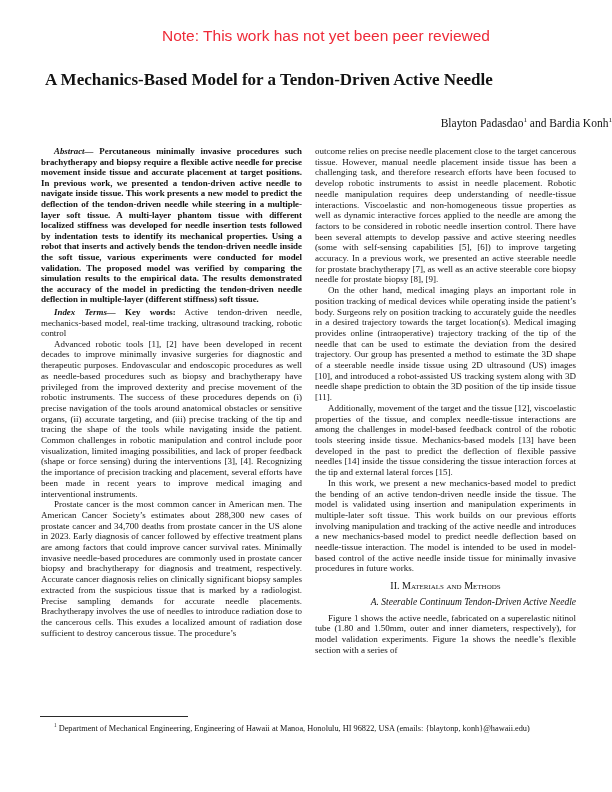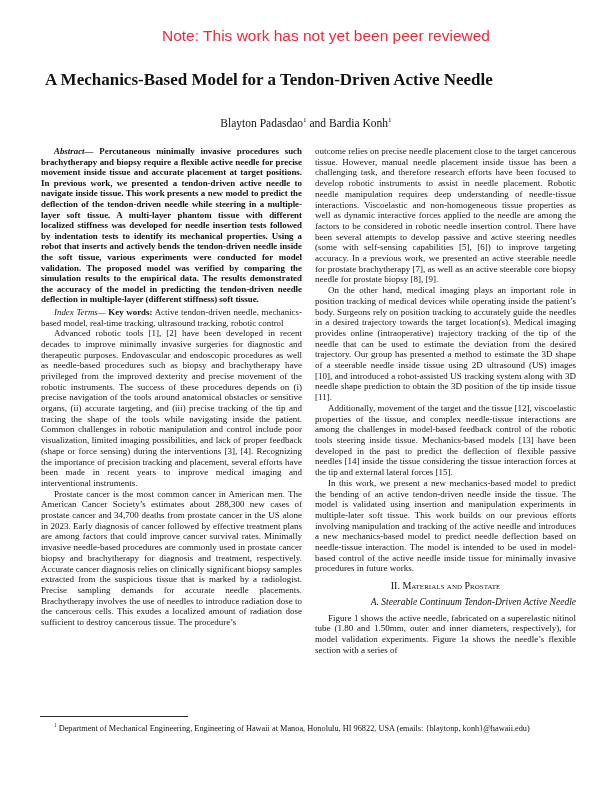--- a/index.html
+++ b/index.html
@@ -10,38 +10,38 @@
   }
   .note{
     position:absolute;top:27px;left:0;right:0;text-align:center;
     font-family:"Liberation Sans", sans-serif;font-size:15.5px;color:#ee2b38;padding-left:40px;
   }
   .title{
     position:absolute;top:69px;left:45px;right:45px;
     font-weight:bold;font-size:17px;line-height:21.5px;
   }
   .authors{
-    position:absolute;top:117px;left:0;right:0;text-align:center;
+    position:absolute;top:117px;left:0;right:0;text-align:right;
     font-size:11.5px;
   }
   sup{font-size:62%;line-height:0;vertical-align:super;}
   .columns{
     position:absolute;top:146px;left:41px;width:535px;
     display:flex;gap:13px;
   }
   .col{
     width:261px;text-align:justify;
     font-size:9px;line-height:10.7px;
   }
   .col p{margin:0;text-indent:13px;}
   .col p.noindent{text-indent:0;}
   .abstract{font-weight:bold;font-size:8.9px;line-height:10.6px;}
   .abstract .lbl{font-style:italic;}
   .idx{font-size:8.9px;line-height:10.6px;margin-top:2px !important;}
-  .idx .lbl{font-weight:normal;font-style:italic;}
+  .idx .lbl{font-weight:bold;font-style:italic;}
   .idx .kw{font-weight:bold;}
   .sec-heading{
     text-align:center;font-variant:small-caps;font-size:10px;
     margin:7px 0 5px !important;text-indent:0 !important;
   }
   .subsec-heading{
     text-align:right;font-style:italic;font-size:9.5px;
     margin:1px 0 5px !important;text-indent:0 !important;
   }
   .footnote-rule{
@@ -71,21 +71,21 @@
     <p class="idx noindent" style="text-indent:13px"><span class="lbl">Index Terms—</span><span class="kw"> Key words:</span><span> Active tendon-driven needle, mechanics-based model, real-time tracking, ultrasound tracking, robotic control</span></p>
     <p>Advanced robotic tools [1], [2] have been developed in recent decades to improve minimally invasive surgeries for diagnostic and therapeutic purposes. Endovascular and endoscopic procedures as well as needle-based procedures such as biopsy and brachytherapy have privileged from the improved dexterity and precise movement of the robotic instruments.  The success of these procedures depends on (i) precise navigation of the tools around anatomical obstacles or sensitive organs, (ii) accurate targeting, and (iii) precise tracking of the tip and tracing the shape of the tools while navigating inside the patient. Common challenges in robotic manipulation and control include poor visualization, limited imaging possibilities, and lack of proper feedback (shape or force sensing) during the interventions [3], [4]. Recognizing the importance of precision tracking and placement, several efforts have been made in recent years to improve medical imaging and interventional instruments.</p>
     <p>Prostate cancer is the most common cancer in American men. The American Cancer Society’s estimates about 288,300 new cases of prostate cancer and 34,700 deaths from prostate cancer in the US alone in 2023. Early diagnosis of cancer followed by effective treatment plans are among factors that could improve cancer survival rates. Minimally invasive needle-based procedures are commonly used in prostate cancer biopsy and brachytherapy for diagnosis and treatment, respectively. Accurate cancer diagnosis relies on clinically significant biopsy samples extracted from the suspicious tissue that is marked by a radiologist.  Precise sampling demands for accurate needle placements. Brachytherapy involves the use of needles to introduce radiation dose to the cancerous cells. This exudes a localized amount of radiation dose sufficient to destroy cancerous tissue. The procedure’s</p>
   </div>
 
   <div class="col">
     <p class="noindent">outcome relies on precise needle placement close to the target cancerous tissue.  However, manual needle placement inside tissue has been a challenging task, and therefore research efforts have been focused to develop robotic instruments to assist in needle placement.  Robotic needle manipulation requires deep understanding of needle-tissue interactions. Viscoelastic and non-homogeneous tissue properties as well as dynamic interactive forces applied to the needle are among the factors to be considered in robotic needle insertion control. There have been several attempts to develop passive and active steering needles (some with self-sensing capabilities [5], [6]) to improve targeting accuracy. In a previous work, we presented an active steerable needle for prostate brachytherapy [7], as well as an active steerable core biopsy needle for prostate biopsy [8], [9].</p>
     <p>On the other hand, medical imaging plays an important role in position tracking of medical devices while operating inside the patient’s body. Surgeons rely on position tracking to accurately guide the needles in a desired trajectory towards the target location(s). Medical imaging provides online (intraoperative) trajectory tracking of the tip of the needle that can be used to estimate the deviation from the desired trajectory. Our group has presented a method to estimate the 3D shape of a steerable needle inside tissue using 2D ultrasound (US) images [10], and introduced a robot-assisted US tracking system along with 3D needle shape prediction to obtain the 3D position of the tip inside tissue [11].</p>
     <p>Additionally, movement of the target and the tissue [12], viscoelastic properties of the tissue, and complex needle-tissue interactions are among the challenges in model-based feedback control of the robotic tools steering inside tissue. Mechanics-based models [13] have been developed in the past to predict the deflection of flexible passive needles [14] inside the tissue considering the tissue interaction forces at the tip and external lateral forces [15].</p>
     <p>In this work, we present a new mechanics-based model to predict the bending of an active tendon-driven needle inside the tissue. The model is validated using insertion and manipulation experiments in multiple-later soft tissue. This work builds on our previous efforts involving manipulation and tracking of the active needle and introduces a new mechanics-based model to predict needle deflection based on needle-tissue interaction. The model is intended to be used in model-based control of the active needle inside tissue for minimally invasive procedures in future works.</p>
-    <p class="sec-heading">II. Materials and Prostate</p>
+    <p class="sec-heading">II. Materials and Methods</p>
     <p class="subsec-heading">A.  Steerable Continuum Tendon-Driven Active Needle</p>
     <p>Figure 1 shows the active needle, fabricated on a superelastic nitinol tube (1.80 and 1.50mm, outer and inner diameters, respectively), for model validation experiments. Figure 1a shows the needle’s flexible section with a series of</p>
   </div>
 
 </div>
 
 <div class="footnote-rule"></div>
 <div class="footnote"><sup>1</sup><span> Department of Mechanical Engineering, Engineering of Hawaii at Manoa, Honolulu, HI 96822, USA (emails: {blaytonp, konh}@hawaii.edu)</span></div>
 
 </body></html>

